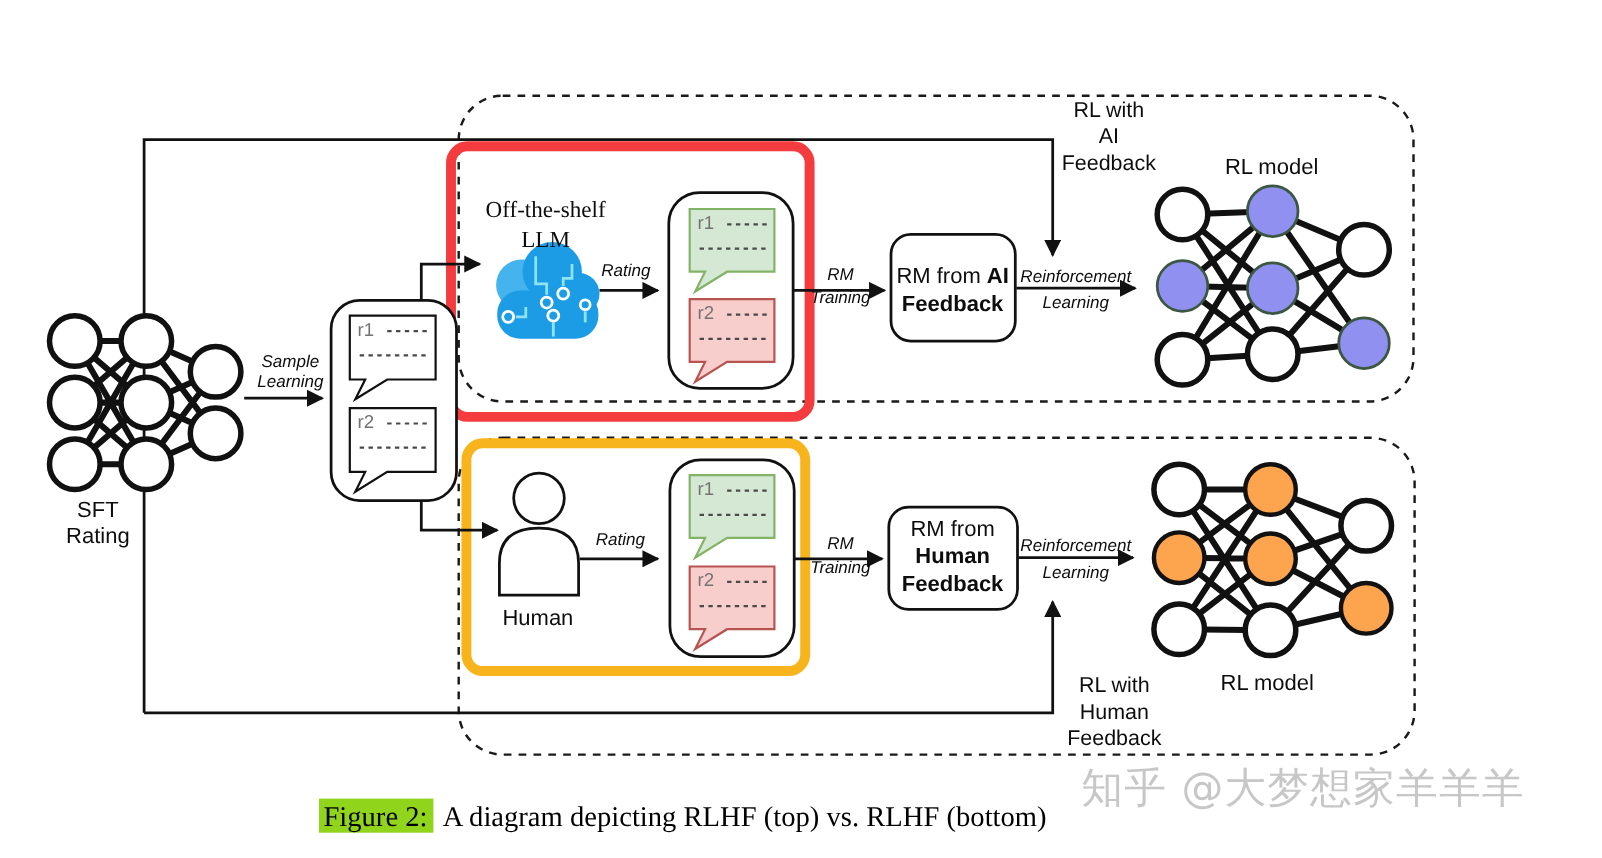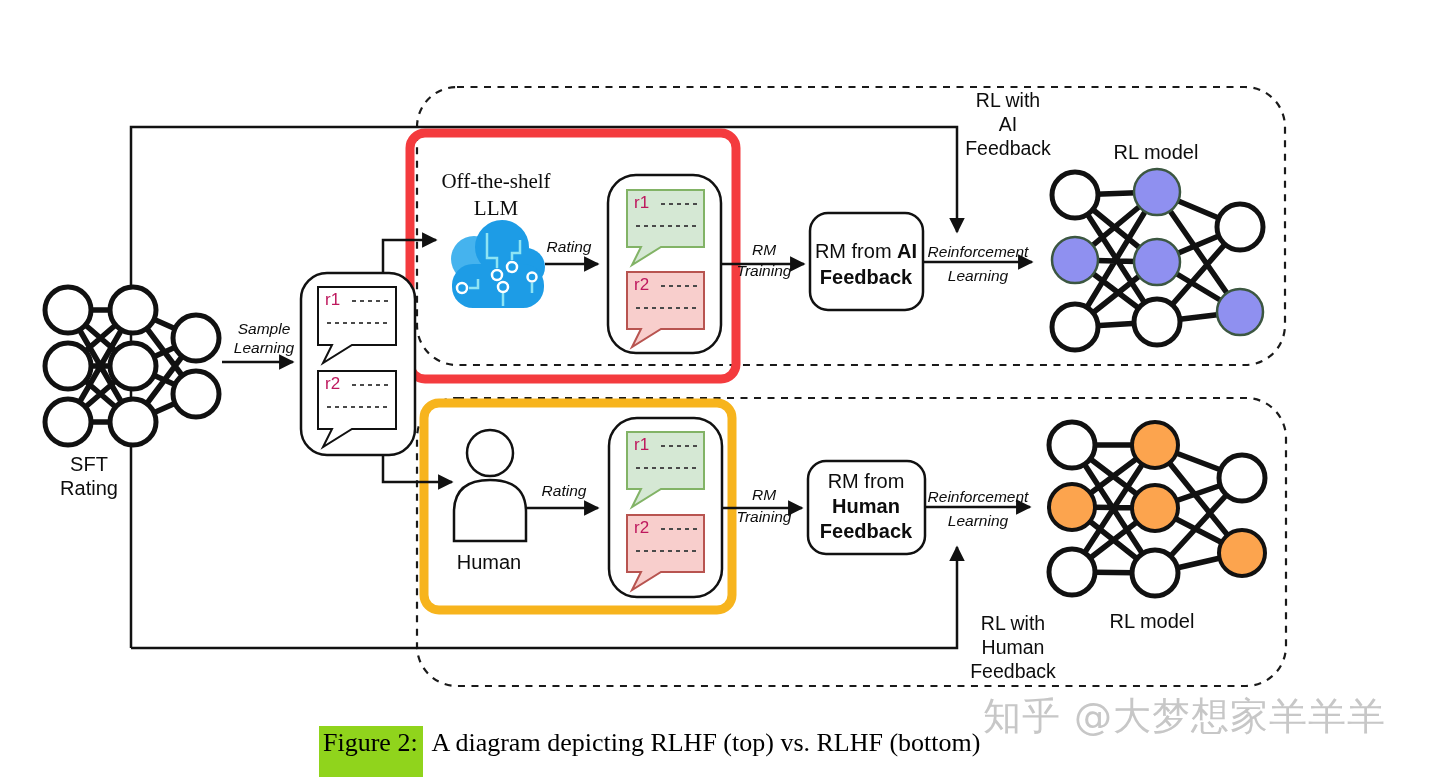--- a/index.html
+++ b/index.html
@@ -25,27 +25,27 @@
   .cloudLobe{fill:#45b3ee;}
   .circ{stroke:#8ee4f4;stroke-width:2.5px;fill:none;}
   .circC{stroke:#ffffff;stroke-width:2.5px;fill:none;}
   .humanS{fill:#fff;stroke:#111;stroke-width:2.5px;}
 
   
   .lbl{position:absolute;transform:translate(-50%,-50%);white-space:nowrap;
        font-size:20px;line-height:1;color:#0d0d0d;}
   .it{font-style:italic;font-size:15.5px;}
   .bd{font-weight:400;font-size:19.5px;}
-  .serifT{font-family:"Liberation Serif",serif;font-size:21px;}
-  .rlab{position:absolute;font-size:17px;line-height:17px;color:#be185d;}
+  .serifT{font-family:"Liberation Serif",serif;font-size:21px;margin-top:10px;}
+  .rlab{position:absolute;font-size:17px;line-height:17px;color:#737373;}
   .boldPart{font-weight:700;}
 
   .cap{position:absolute;left:290px;top:726px;font-family:"Liberation Serif",serif;
        font-size:26px;line-height:34px;color:#000;white-space:nowrap;}
-  .cap .hl{background:#90d41c;padding:2px 5px 20px 4px;margin-left:29px;}
+  .cap .hl{background:#90d41c;padding:2px 5px 0 4px;}
   .cap .rest{margin-left:9px;}
   .wm{position:absolute;left:983px;top:694px;font-size:38px;line-height:1.2;
       color:#c7c7c7;letter-spacing:1px;font-family:"DejaVu Sans",sans-serif;white-space:nowrap;}
 </style>
 </head>
 <body>
 
 <div class="stage">
 
   <svg class="layer" width="1456" height="780" viewBox="0 0 1456 780">

